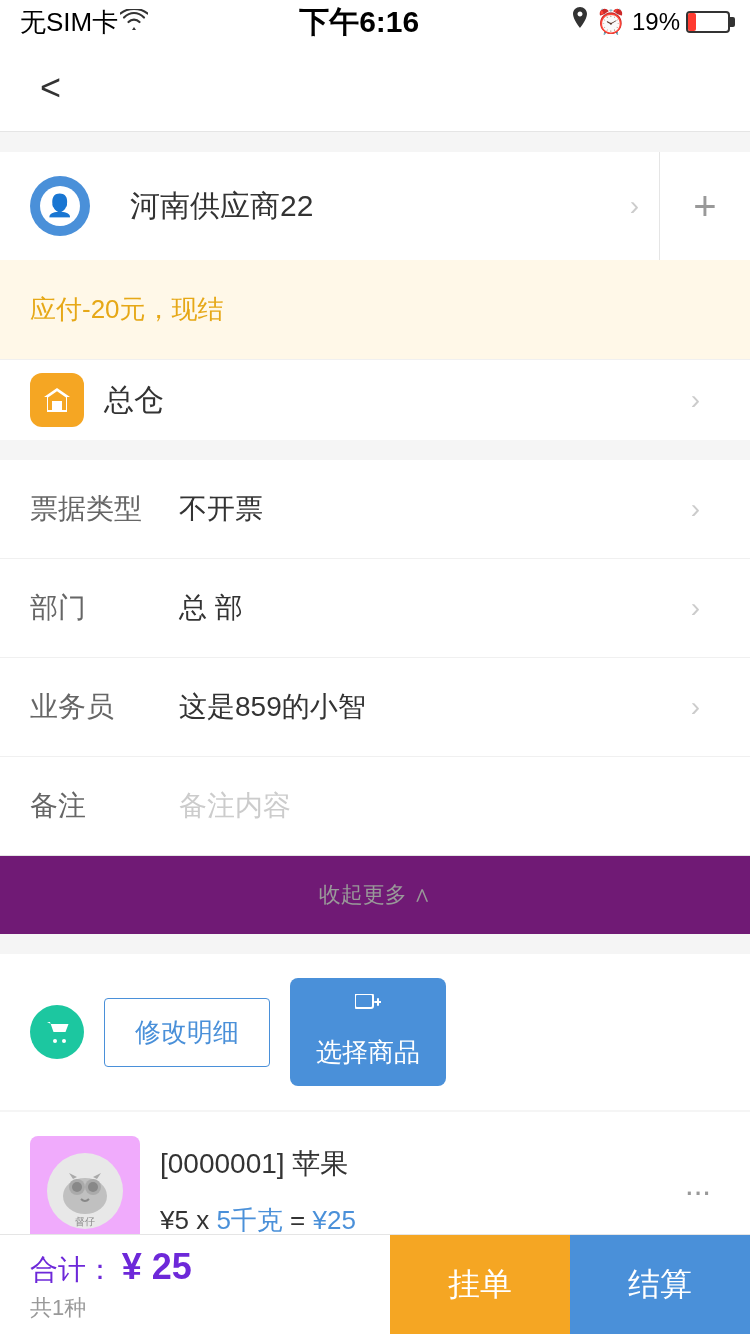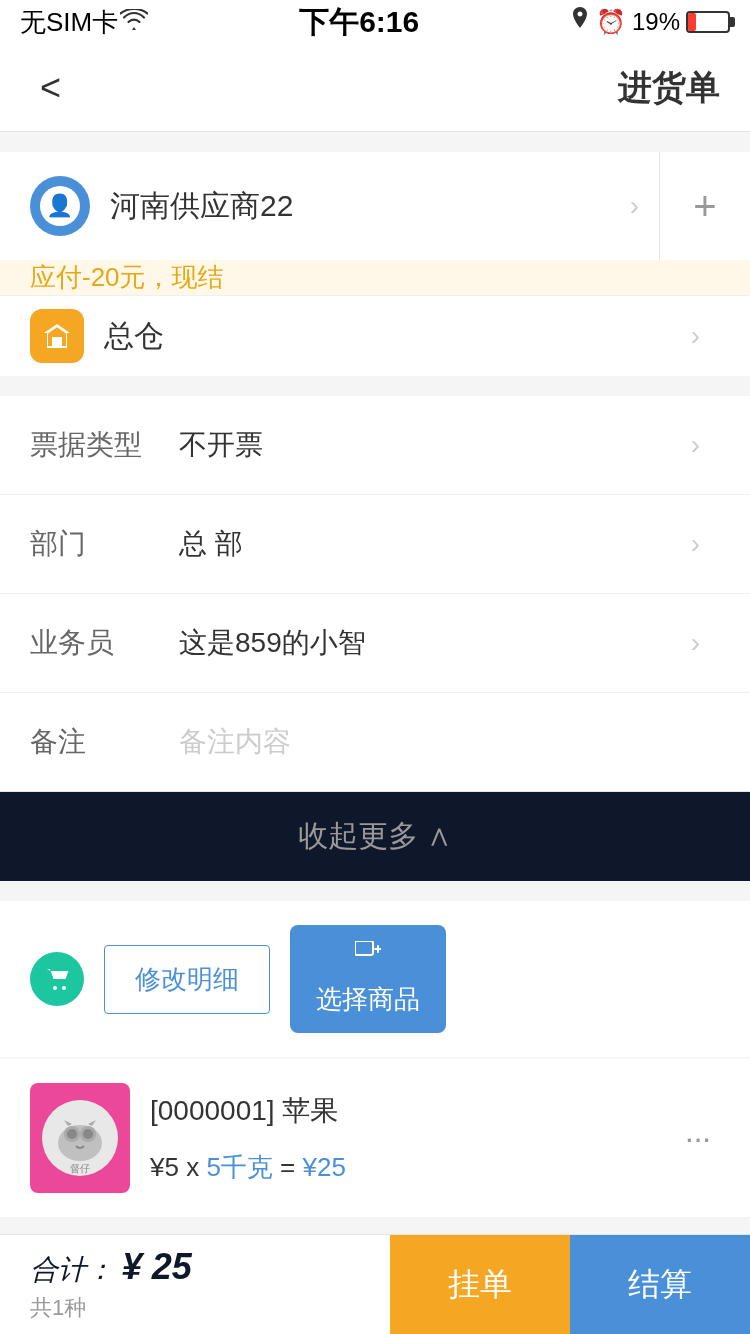--- a/index.html
+++ b/index.html
@@ -117,40 +117,41 @@
       display: flex;
       align-items: center;
       justify-content: center;
       font-size: 22px;
       color: #4A90D9;
     }
     .supplier-name {
       font-size: 30px;
       color: #333;
       flex: 1;
+      margin-left: 20px;
     }
     .chevron {
       font-size: 28px;
       color: #ccc;
       padding: 0 20px;
     }
     .supplier-add {
       width: 90px;
       display: flex;
       align-items: center;
       justify-content: center;
       font-size: 40px;
       color: #999;
       cursor: pointer;
     }
 
     
     .note-bar {
       background: #FFF8E8;
-      padding: 0 30px;
+      padding: 32px 30px;
       font-size: 26px;
       color: #E6A817;
     }
 
     
     .warehouse-section {
       background: #fff;
       display: flex;
       align-items: center;
       padding: 13px 30px;
@@ -199,24 +200,24 @@
       font-size: 28px;
       color: #333;
       padding-left: 20px;
     }
     .form-placeholder {
       color: #ccc;
     }
 
     
     .collapse-bar {
-      background: #0f172a;
+      background: #701a75;
       text-align: center;
       padding: 24px;
-      font-size: 30px;
+      font-size: 22px;
       color: #999;
       border-top: 1px solid #e5e5e5;
     }
 
     
     .products-header {
       background: #fff;
       display: flex;
       align-items: center;
       padding: 24px 30px;
@@ -266,23 +267,23 @@
     
     .product-item {
       background: #fff;
       display: flex;
       align-items: center;
       padding: 24px 30px;
       margin-top: 2px;
       gap: 20px;
     }
     .product-thumb {
-      width: 100px;
+      width: 110px;
       height: 110px;
-      background: #ec4899;
+      background: #f0abfc;
       border-radius: 8px;
       display: flex;
       align-items: center;
       justify-content: center;
       flex-shrink: 0;
       overflow: hidden;
       text-align: center;
     }
     .product-info {
       flex: 1;
@@ -317,22 +318,21 @@
       align-items: center;
       background: #fff;
       border-top: 1px solid #e5e5e5;
     }
     .bottom-total {
       flex: 1;
       padding: 0 30px;
     }
     .bottom-total-main {
       font-size: 28px;
-      color: #0f172a;
-      font-style: italic;
+      color: #6d28d9;
     }
     .bottom-total-main .total-amount {
       font-size: 36px;
       font-weight: 600;
     }
     .bottom-total-sub {
       font-size: 22px;
       color: #999;
       margin-top: 4px;
     }
@@ -386,21 +386,20 @@
     <span>⏰</span>
     <span>19%</span>
     <div class="battery-icon">
       <div class="battery-fill"></div>
     </div>
   </div>
 </div>
 
 <div class="nav-bar">
   <span class="nav-back">&lt;</span>
-  <span class="nav-title">进货单</span>
 </div>
 
 <div class="section-divider"></div>
 
 <div class="supplier-section">
   <div class="supplier-main">
     <div class="supplier-avatar">
       <div class="supplier-avatar-inner">👤</div>
     </div>
     <span class="supplier-name">河南供应商22</span>

